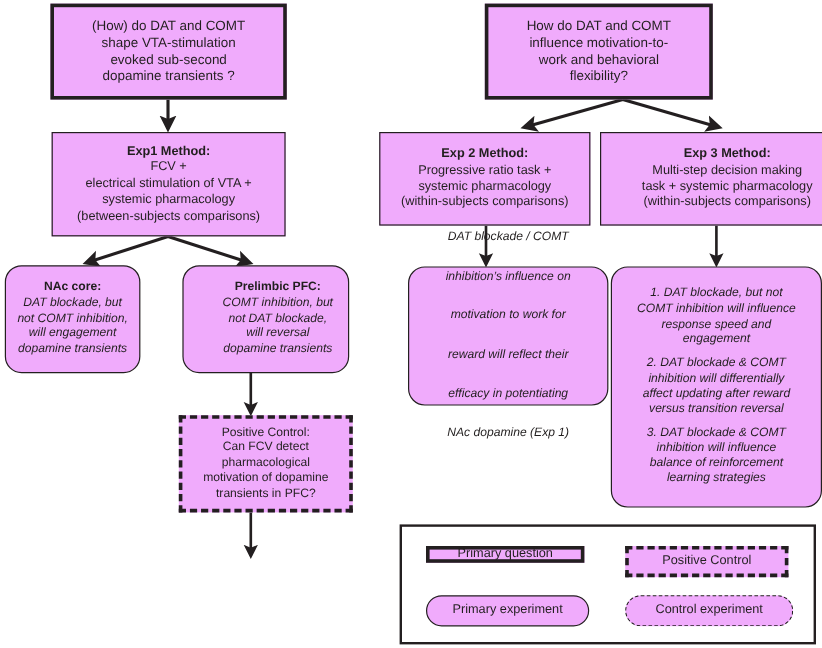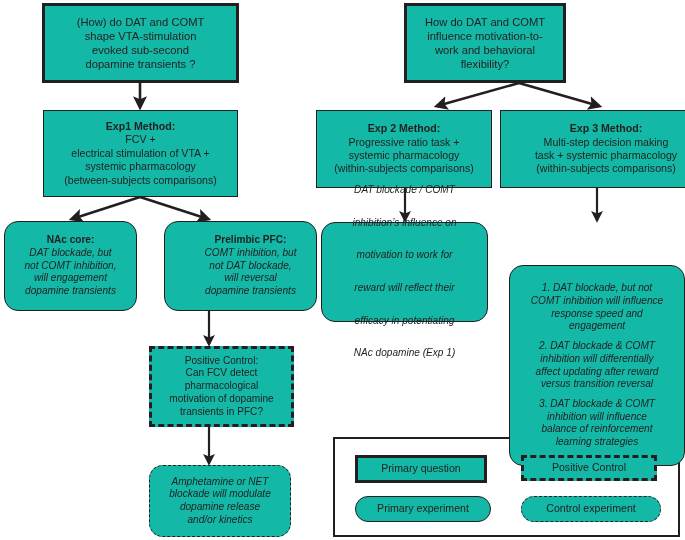--- a/index.html
+++ b/index.html
@@ -27,21 +27,21 @@
     pointer-events: none;
   }
   .node {
     position: absolute;
     box-sizing: border-box;
     display: flex;
     flex-direction: column;
     align-items: center;
     justify-content: center;
     text-align: center;
-    background: #14b8a6;
+    background: #f0abfc;
     color: #221f1f;
     line-height: 1.26;
     z-index: 2;
   }
   .node .ln { display: block; white-space: nowrap; }
   
   .sq-thick { border: 3.2px solid #231f20; }
   .sq-thin  { border: 1.4px solid #231f20; justify-content: center; }
   .rr-thin  { border: 1.6px solid #231f20; border-radius: 14px; }
   .sq-dash  { border: 3.4px dashed #231f20; }
@@ -103,21 +103,21 @@
     <line x1="587" y1="481" x2="587" y2="495" stroke="#231f20" stroke-width="2.2" marker-end="url(#ah)"></line>
   </svg>
 
   <div class="node sq-thick fs11" style="left:42px; top:3px; width:197px; height:80px;">
     <span class="ln t-reg">(How) do DAT and COMT</span>
     <span class="ln t-reg">shape VTA-stimulation</span>
     <span class="ln t-reg">evoked sub-second</span>
     <span class="ln t-reg">dopamine transients ?</span>
   </div>
 
-  <div class="node sq-thick fs11" style="left:404px; top:3px; width:162px; height:80px;">
+  <div class="node sq-thick fs11" style="left:404px; top:3px; width:190px; height:80px;">
     <span class="ln t-reg">How do DAT and COMT</span>
     <span class="ln t-reg">influence motivation-to-</span>
     <span class="ln t-reg">work and behavioral</span>
     <span class="ln t-reg">flexibility?</span>
   </div>
 
   <div class="node sq-thin fs105" style="left:43px; top:110px; width:195px; height:87px;">
     <span class="ln t-bold">Exp1 Method:</span>
     <span class="ln t-reg">FCV +</span>
     <span class="ln t-reg">electrical stimulation of VTA +</span>
@@ -132,46 +132,46 @@
     <span class="ln t-reg">(within-subjects comparisons)</span>
   </div>
 
   <div class="node sq-thin fs105" style="left:484px; top:110px; width:212px; height:78px;margin-left:16px;">
     <span class="ln t-bold">Exp 3 Method:</span>
     <span class="ln t-reg">Multi-step decision making</span>
     <span class="ln t-reg">task + systemic pharmacology</span>
     <span class="ln t-reg">(within-subjects comparisons)</span>
   </div>
 
-  <div class="node rr-thin fs10" style="left:4px; top:221px; width:133px; height:90px;">
+  <div class="node rr-thin fs10" style="left:4px; top:221px; width:113px; height:90px;">
     <span class="ln t-bital">NAc core:</span>
     <span class="ln t-ital">DAT blockade, but</span>
     <span class="ln t-ital">not COMT inhibition,</span>
     <span class="ln t-ital">will engagement</span>
     <span class="ln t-ital">dopamine transients</span>
   </div>
 
-  <div class="node rr-thin fs10" style="left:164px; top:221px; width:153px; height:90px;padding-left:20px;">
+  <div class="node rr-thin fs10" style="left:152px; top:221px; width:139px; height:90px;padding-left:20px;">
     <span class="ln t-bital">Prelimbic PFC:</span>
     <span class="ln t-ital">COMT inhibition, but</span>
     <span class="ln t-ital">not DAT blockade,</span>
     <span class="ln t-ital">will reversal</span>
     <span class="ln t-ital">dopamine transients</span>
   </div>
 
-  <div class="node rr-thin fs10" style="left:321px; top:222px; width:167px; height:100px;gap:20px;">
+  <div class="node rr-thin fs10" style="left:340px; top:222px; width:167px; height:116px;gap:20px;">
     <span class="ln t-ital">DAT blockade / COMT</span>
     <span class="ln t-ital">inhibition’s influence on</span>
     <span class="ln t-ital">motivation to work for</span>
     <span class="ln t-ital">reward will reflect their</span>
     <span class="ln t-ital">efficacy in potentiating</span>
     <span class="ln t-ital">NAc dopamine (Exp 1)</span>
   </div>
 
-  <div class="node rr-thin fs10" style="left:509px; top:222px; width:176px; height:201px;margin-top:43px;">
+  <div class="node rr-thin fs10" style="left:509px; top:222px; width:176px; height:201px;">
     <span class="ln t-ital">1. DAT blockade, but not</span>
     <span class="ln t-ital">COMT inhibition will influence</span>
     <span class="ln t-ital">response speed and</span>
     <span class="ln t-ital">engagement</span>
     <span class="gap"></span>
     <span class="ln t-ital">2. DAT blockade &amp; COMT</span>
     <span class="ln t-ital">inhibition will differentially</span>
     <span class="ln t-ital">affect updating after reward</span>
     <span class="ln t-ital">versus transition reversal</span>
     <span class="gap"></span>
@@ -182,30 +182,24 @@
   </div>
 
   <div class="node sq-dash fs10" style="left:149px; top:346px; width:145px; height:81px;">
     <span class="ln t-reg">Positive Control:</span>
     <span class="ln t-reg">Can FCV detect</span>
     <span class="ln t-reg">pharmacological</span>
     <span class="ln t-reg">motivation of dopamine</span>
     <span class="ln t-reg">transients in PFC?</span>
   </div>
 
-  <div class="node rr-dash fs10" style="left:149px; top:465px; width:142px; height:72px;">
-    <span class="ln t-ital">Amphetamine or NET</span>
-    <span class="ln t-ital">blockade will modulate</span>
-    <span class="ln t-ital">dopamine release</span>
-    <span class="ln t-ital">and/or kinetics</span>
-  </div>
 
   <div class="legend-frame" style="left:333px; top:437px; width:347px; height:100px;"></div>
 
-  <div class="node sq-thick fs105" style="left:355px; top:455px; width:132px; height:28px;">
+  <div class="node sq-thick fs105" style="left:355px; top:455px; width:132px; height:14px;">
     <span class="ln t-reg">Primary question</span>
   </div>
 
   <div class="node sq-dash fs105" style="left:521px; top:455px; width:136px; height:26px;">
     <span class="ln t-reg">Positive Control</span>
   </div>
 
   <div class="node rr-dash fs105" style="left:521px; top:496px; width:140px; height:26px;">
     <span class="ln t-reg">Control experiment</span>
   </div>

